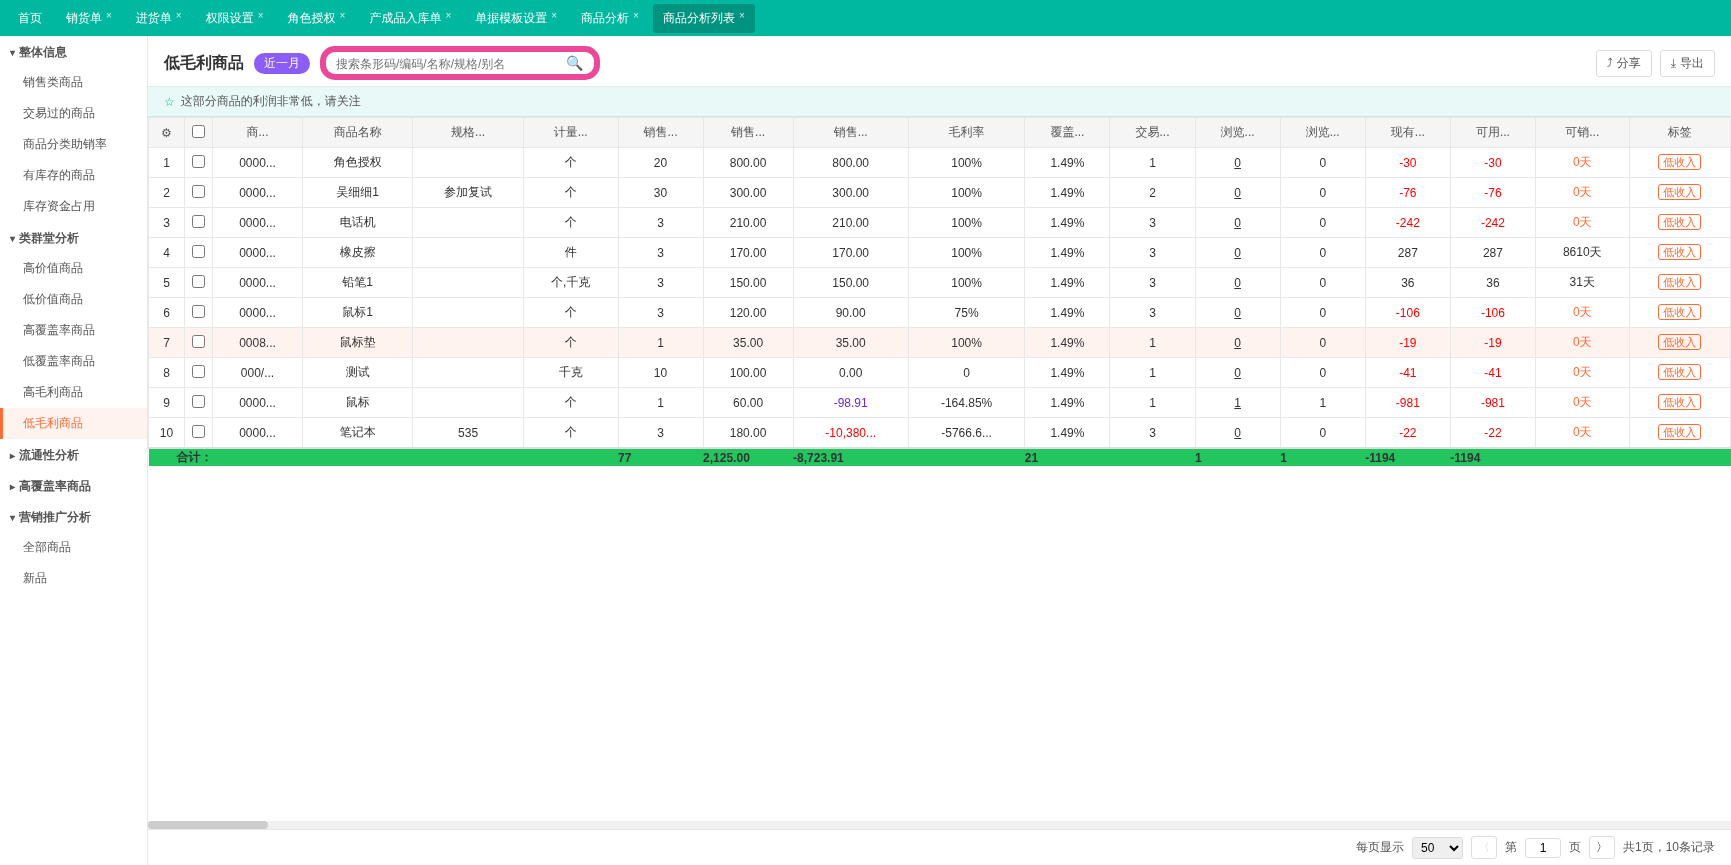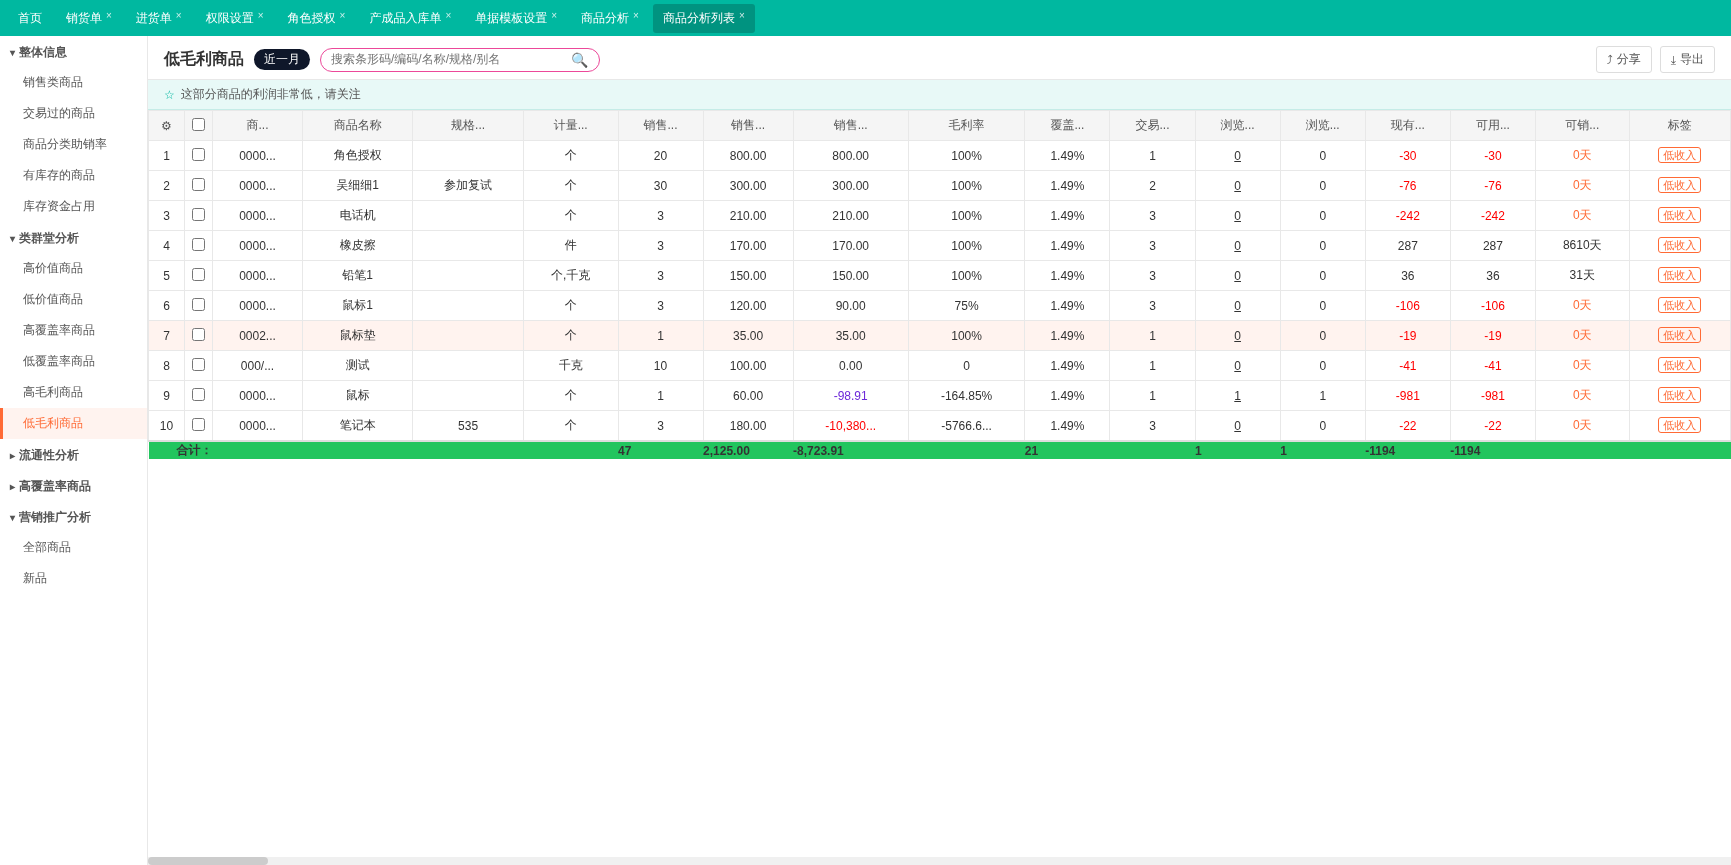--- a/index.html
+++ b/index.html
@@ -67,30 +67,30 @@
     .page-header {
       display: flex;
       align-items: center;
       padding: 10px 16px 6px;
       gap: 10px;
       background: #fff;
       border-bottom: 1px solid #e8e8e8;
     }
     .page-title { font-size: 16px; font-weight: bold; color: #333; }
     .date-badge {
-      background: #0f172a;
+      background: #8b5cf6;
       color: #fff;
       border-radius: 12px;
       padding: 2px 10px;
       font-size: 12px;
     }
     .search-box {
       display: flex;
-      align-items: flex-start;
-      border: 1px solid #ec4899;
+      align-items: flex-end;
+      border: 6px solid #ec4899;
       border-radius: 15px;
       padding: 3px 10px;
       gap: 14px;
       flex: 1;
       max-width: 280px;
     }
     .search-box input {
       border: none;
       outline: none;
       font-size: 12px;
@@ -463,21 +463,21 @@
       <td><span class="link-cell">0</span></td>
       <td>0</td>
       <td style="color:#f00">-106</td>
       <td style="color:#f00">-106</td>
       <td style="color:#ff6a35">0天</td>
       <td><span class="tag-low">低收入</span></td>
     </tr>
             <tr class="row-highlight">
       <td class="col-no">7</td>
       <td class="col-check"><input type="checkbox" style=""></td>
-      <td>0002...</td>
+      <td>0008...</td>
       <td>鼠标垫</td>
       <td></td>
       <td>个</td>
       <td>1</td>
       <td>35.00</td>
       <td style="">35.00</td>
       <td>100%</td>
       <td>1.49%</td>
       <td>1</td>
       <td><span class="link-cell">0</span></td>
@@ -548,36 +548,51 @@
       <td><span class="tag-low">低收入</span></td>
     </tr>
           </tbody>
         <tfoot>
           <tr class="table-footer">
             <td colspan="2" style="text-align:right;">合计：</td>
             <td></td>
             <td></td>
             <td></td>
             <td></td>
-            <td>47</td>
+            <td>77</td>
             <td>2,125.00</td>
             <td>-8,723.91</td>
             <td></td>
             <td>21</td>
             <td></td>
             <td>1</td>
             <td>1</td>
             <td>-1194</td>
             <td>-1194</td>
             <td></td>
             <td></td>
           </tr>
         </tfoot>
       </table>
     </div>
 
     <div class="scroll-bar-area">
       <div class="scroll-thumb"></div>
     </div>
 
+    <div class="bottom-bar">
+      <span>每页显示</span>
+      <select class="page-size-select">
+        <option>50</option>
+        <option>10</option>
+        <option>20</option>
+        <option>100</option>
+      </select>
+      <button class="page-btn" disabled="">〈</button>
+      <span>第</span>
+      <input class="page-input" type="text" value="1" style="">
+      <span>页</span>
+      <button class="page-btn">〉</button>
+      <span>共1页，10条记录</span>
+    </div>
 
   </div>
 </div>
 
 </body></html>

